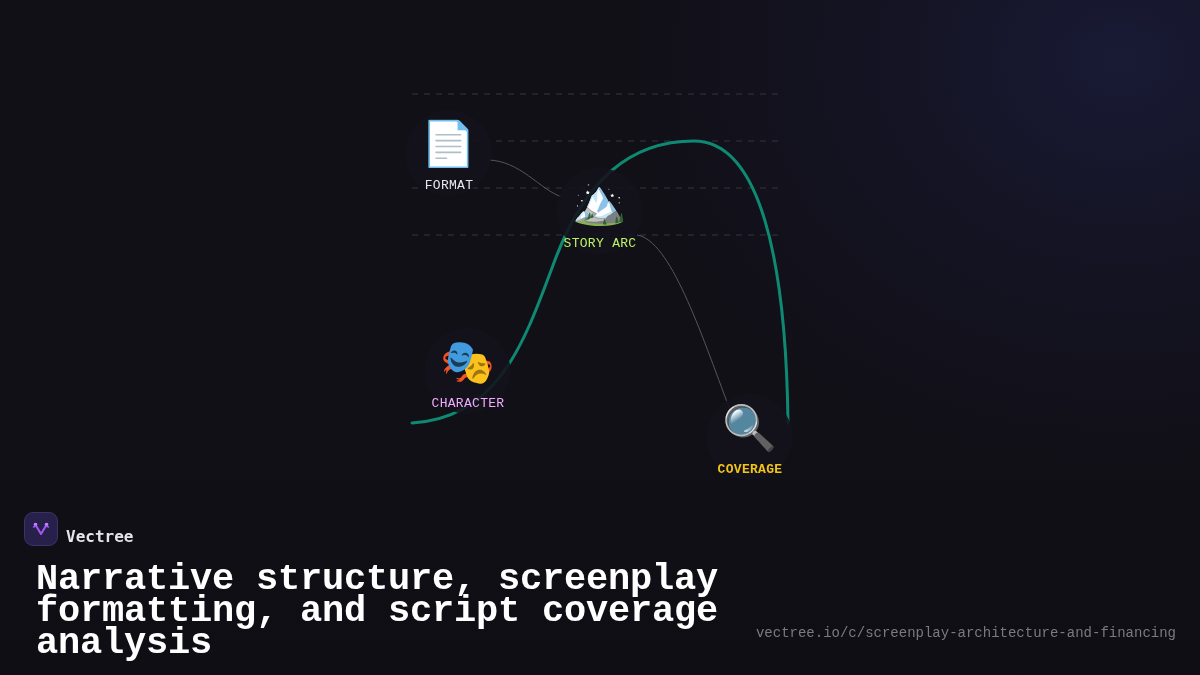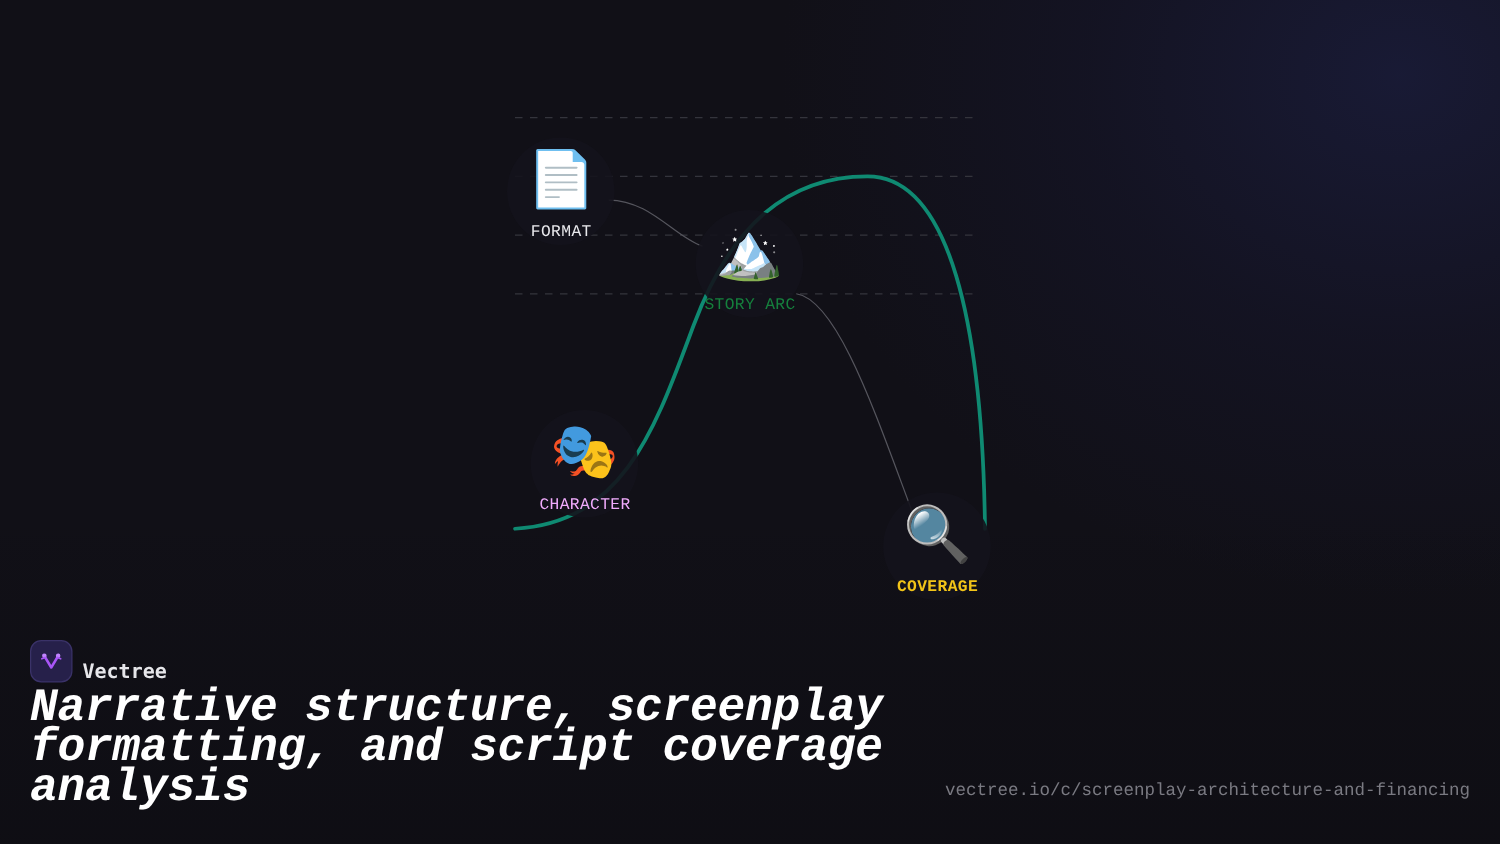--- a/index.html
+++ b/index.html
@@ -37,25 +37,24 @@
   }
   .brand .logo {
     width:32px; height:32px; border-radius:9px; background:#26204a;
     border:1px solid #3a3268; display:flex; align-items:center; justify-content:center;
   }
   .brand .name {
     color:#e6e6ea; font-size:16px; font-weight:bold;
     font-family:"DejaVu Sans Mono",monospace;
   }
   .title {
-    position:absolute; left:24px; top:551px; width:720px; margin:0;
+    position:absolute; left:24px; top:551px; width:720px; margin:12px;
     color:#ffffff; font-size:37px; font-weight:bold; line-height:32px;
     font-family:"Liberation Mono","DejaVu Sans Mono",monospace;
     letter-spacing:-0.2px;
-    font-style:italic;
   }
   .url {
     position:absolute; right:24px; top:625px; color:#7a7a82; font-size:14px;
     font-family:"Liberation Mono","DejaVu Sans Mono",monospace;
     text-align:center;
   }
 </style>
 </head>
 <body>
 
@@ -75,21 +74,21 @@
 
 <div class="node" style="left:449px; top:118px;">
   <div class="halo"></div>
   <div class="glyph">📄</div>
   <div class="label" style="color:#e8e8ec;">FORMAT</div>
 </div>
 
 <div class="node" style="left:600px; top:176px;">
   <div class="halo"></div>
   <div class="glyph">🏔️</div>
-  <div class="label" style="color:#15803d;">STORY ARC</div>
+  <div class="label" style="color:#bef264;">STORY ARC</div>
 </div>
 
 <div class="node" style="left:468px; top:336px;">
   <div class="halo"></div>
   <div class="glyph">🎭</div>
   <div class="label" style="color:#f0abfc;">CHARACTER</div>
 </div>
 
 <div class="node" style="left:750px; top:402px;">
   <div class="halo"></div>

